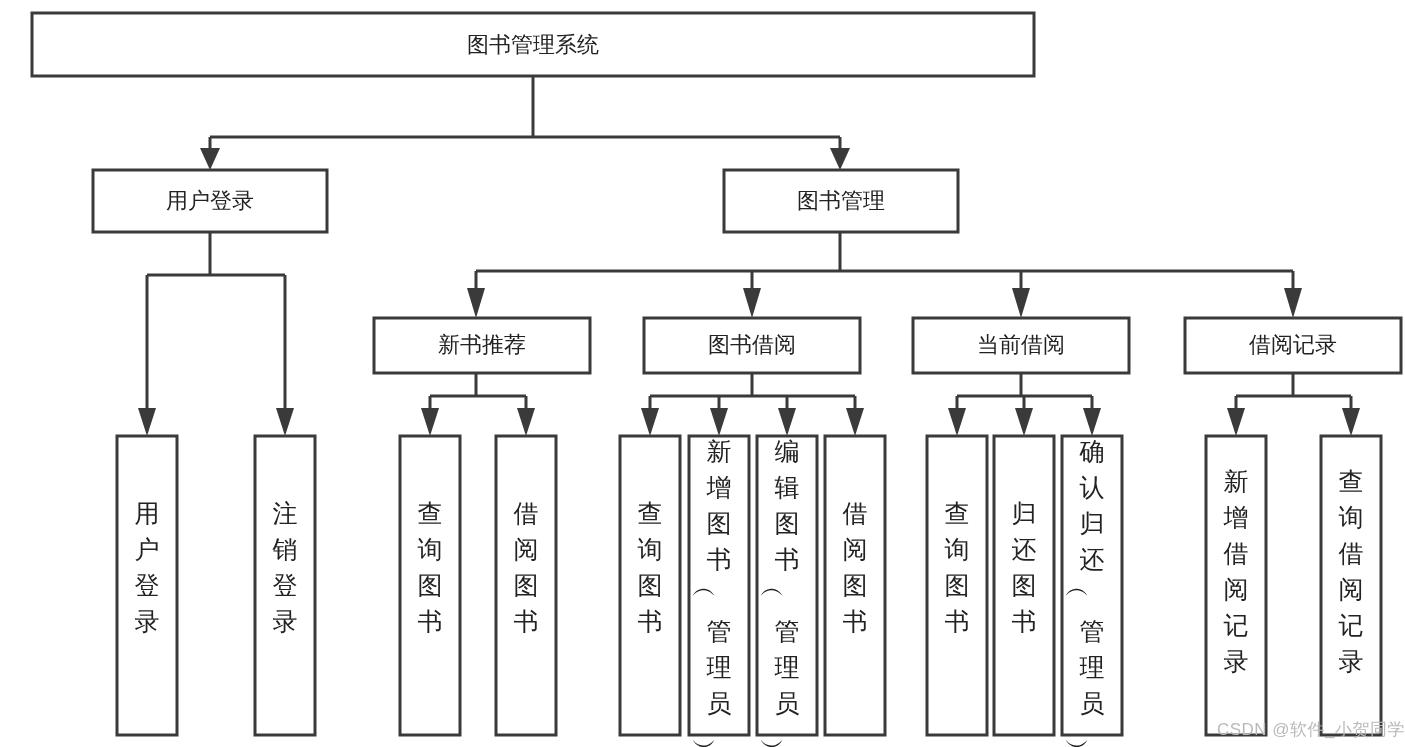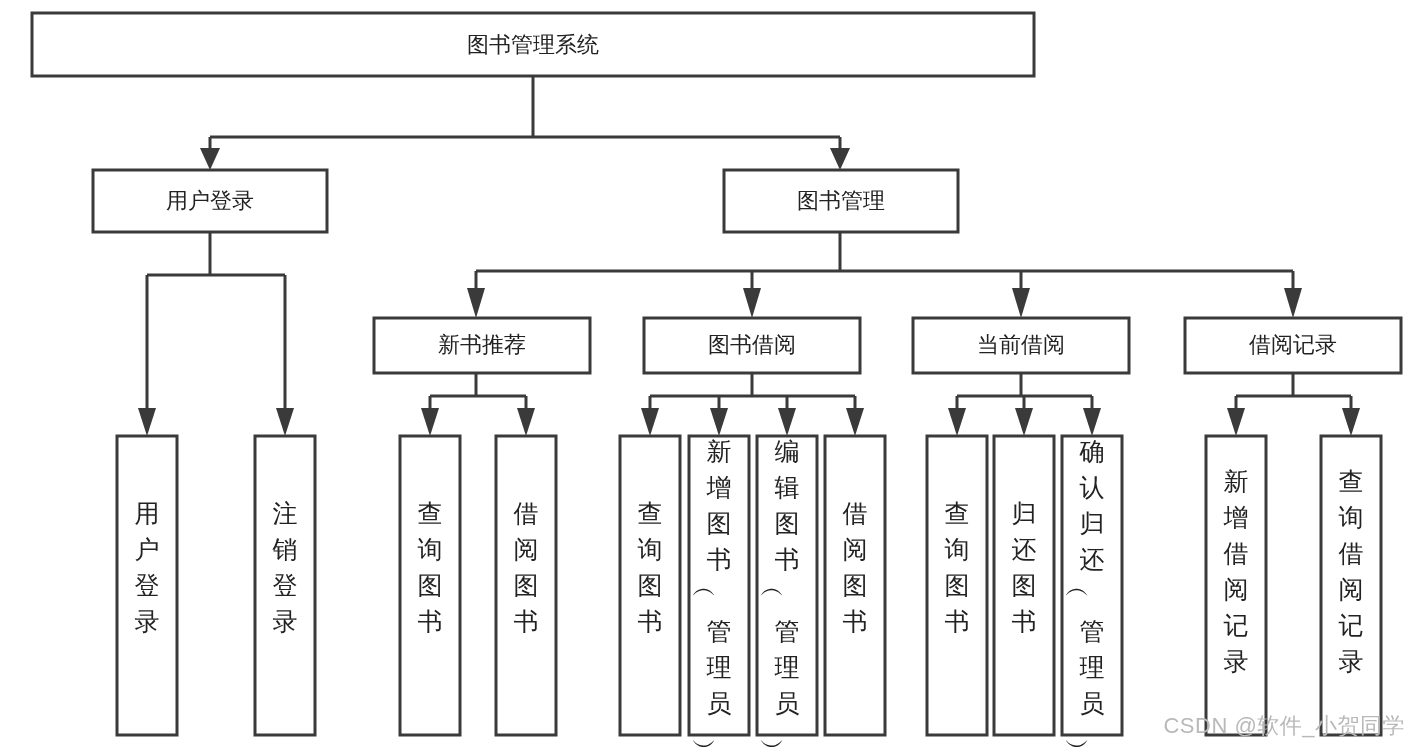--- a/index.html
+++ b/index.html
@@ -50,21 +50,21 @@
     font-family: "Liberation Sans", "DejaVu Sans", sans-serif;
     fill: #222222;
     font-size: 25px;
     text-anchor: middle;
   }
   .watermark {
     position: absolute;
     right: 12px;
     bottom: 6px;
     font-family: "Liberation Sans", "DejaVu Sans", sans-serif;
-    font-size: 22px;
+    font-size: 17px;
     color: #b9b9b9;
     white-space: nowrap;
     letter-spacing: 0.5px;
   }
 </style>
 </head>
 <body>
 
 <div id="diagram-root">
   <svg class="flowchart" viewBox="0 0 1405 747" xmlns="http://www.w3.org/2000/svg">

